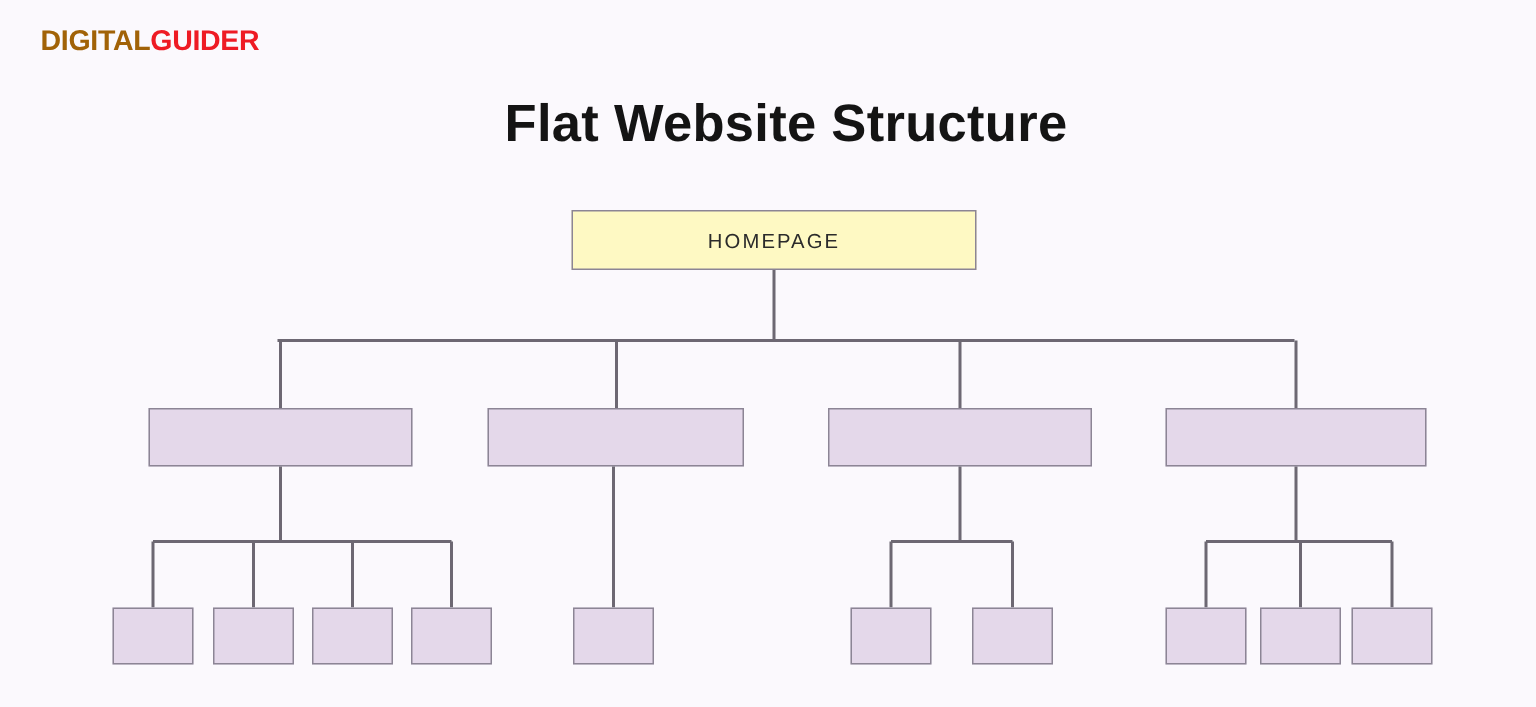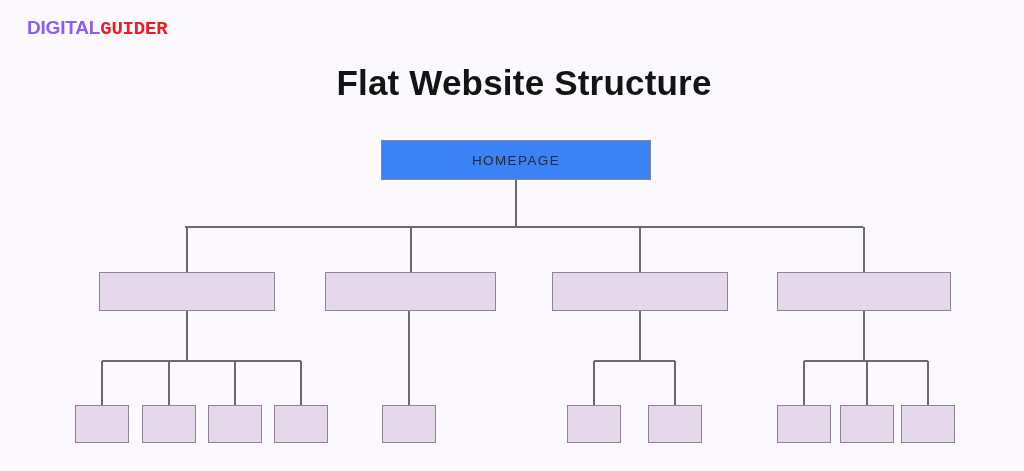--- a/index.html
+++ b/index.html
@@ -28,22 +28,22 @@
     position: absolute;
     left: 27px;
     top: 18px;
     font-size: 19px;
     font-weight: 700;
     letter-spacing: -0.2px;
     line-height: 1;
     white-space: nowrap;
     user-select: none;
   }
-  #logo .lg-a { color: #8b5cf6; }
-  #logo .lg-b { color: #ee1b24; font-family: Liberation Mono, monospace; }
+  #logo .lg-a { color: #a16207; }
+  #logo .lg-b { color: #ee1b24; }
 
   
   #title {
     position: absolute;
     left: 0;
     top: 62px;
     width: 1024px;
     text-align: center;
     font-size: 35px;
     font-weight: 700;
@@ -156,18 +156,18 @@
         <span></span>
       </div>
       <div class="conn v" style="left: 866px; top: 361px; height: 44px; background: rgb(109, 104, 115);"></div>
       <div class="node leaf" style="left: 840px; top: 405px; width: 54px; height: 38px; background: rgb(228, 216, 234); border-color: rgb(140, 133, 149);">
         <span></span>
       </div>
       <div class="conn v" style="left: 927px; top: 361px; height: 44px; background: rgb(109, 104, 115);"></div>
       <div class="node leaf" style="left: 901px; top: 405px; width: 54px; height: 38px; background: rgb(228, 216, 234); border-color: rgb(140, 133, 149);">
         <span></span>
       </div>
-      <div class="node homepage" style="left: 381px; top: 140px; width: 270px; height: 40px; background: #3b82f6; border-color: rgb(140, 133, 149);">
+      <div class="node homepage" style="left: 381px; top: 140px; width: 270px; height: 40px; background: #fef9c3; border-color: rgb(140, 133, 149);">
         <span>HOMEPAGE</span>
       </div>
     </div>
 
 </div>
 
 </body></html>

